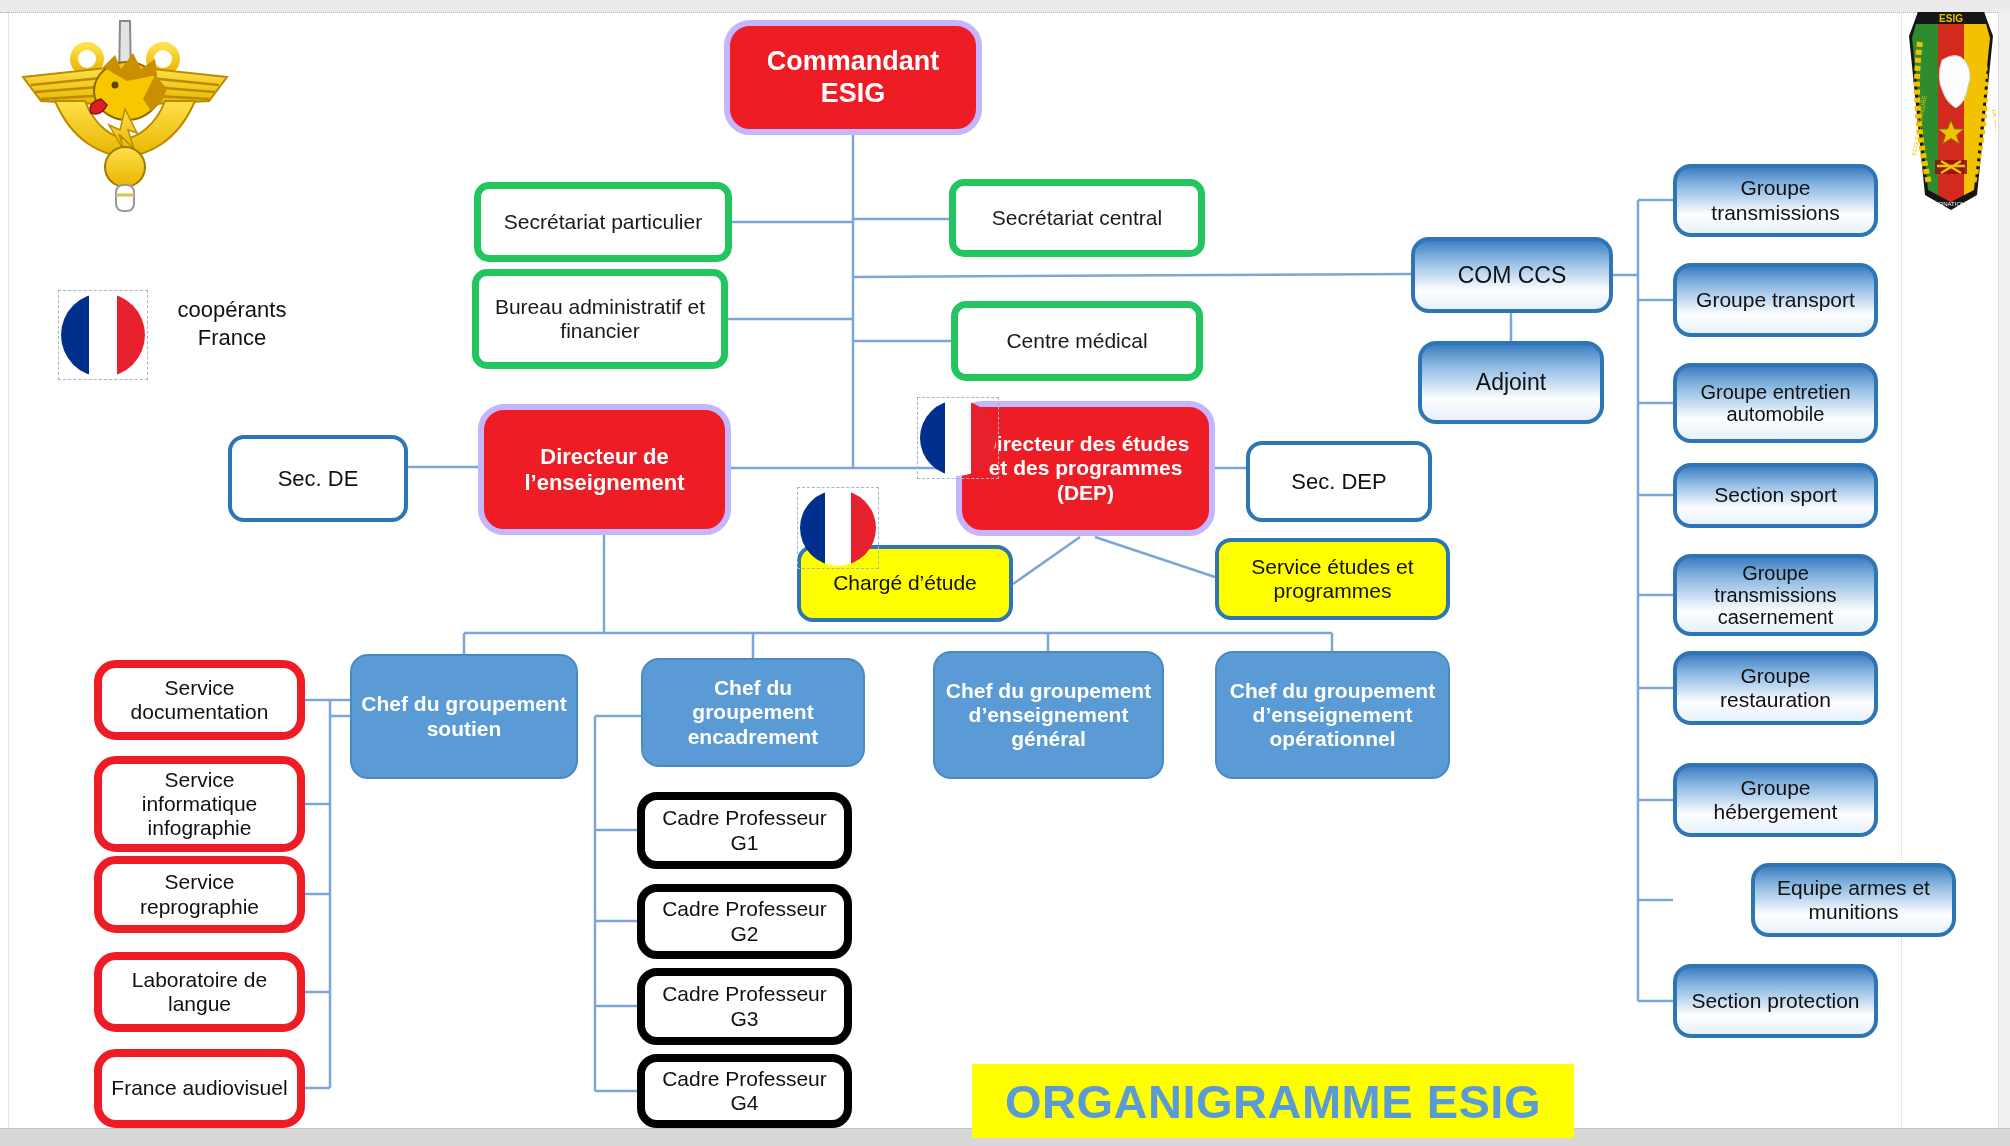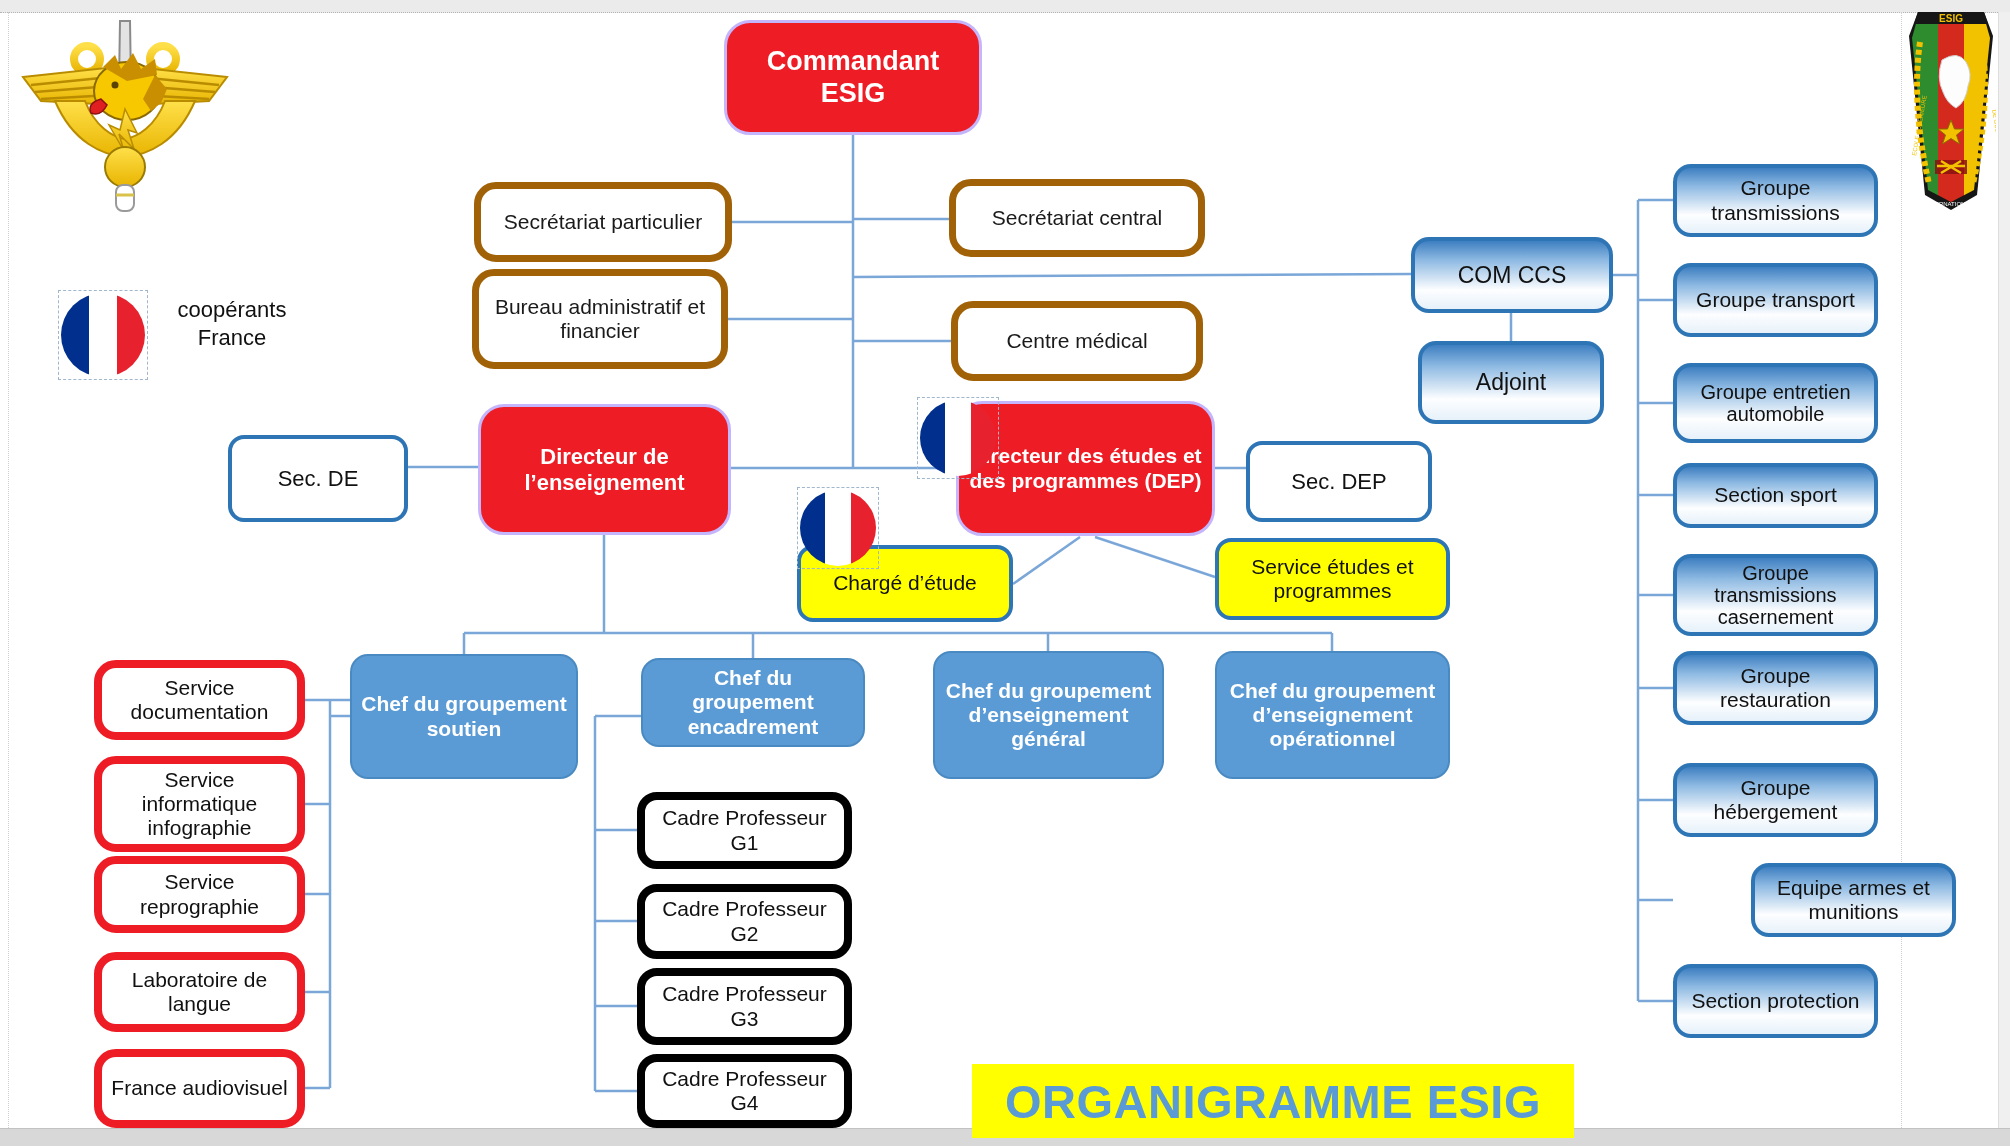--- a/index.html
+++ b/index.html
@@ -10,22 +10,22 @@
   .chrome-bottom{position:absolute;left:0;top:1128px;width:100%;height:18px;background:#d8d8d8;border-top:1px solid #c2c2c2;}
   .chrome-right{position:absolute;left:1998px;top:12px;width:12px;height:1116px;background:#f0f0f0;border-left:1px solid #ddd;}
   .slide-edge-l{position:absolute;left:8px;top:12px;width:0;height:1116px;border-left:1px dotted #cfcfcf;}
   .slide-edge-r{position:absolute;left:1901px;top:12px;width:0;height:1116px;border-left:1px dotted #cfcfcf;}
   
   svg.wires{position:absolute;left:0;top:0;z-index:1;}
   
   .box{position:absolute;z-index:2;display:flex;align-items:center;justify-content:center;text-align:center;
        box-sizing:border-box;line-height:1.15;padding:4px 8px;background:#fff;}
   .box span{display:block;}
-  .yb{border:7px solid #a16207;border-radius:22px;font-size:21px;color:#1a1a1a;text-align:center;}
-  .redg{background:#ee1c25;border:3px solid #c4b5fd;border-radius:26px;color:#fff;font-weight:bold;}
+  .yb{border:7px solid #22c55e;border-radius:15px;font-size:21px;color:#1a1a1a;text-align:center;}
+  .redg{background:#ee1c25;border:6px solid #c4b5fd;border-radius:26px;color:#fff;font-weight:bold;}
   .grad{background:linear-gradient(180deg,#3e7fc1 0%,#8db9e2 28%,#fdfeff 72%,#e6f1fa 100%);
         border:4px solid #2e75b6;border-radius:18px;font-size:21px;color:#111;}
   .chef{background:#5b9bd5;border:2px solid #4a8ac2;border-radius:18px;color:#fff;font-weight:bold;font-size:21px;}
   .rsvc{border:8px solid #ee1c25;border-radius:22px;font-size:21px;color:#111;}
   .cadre{border:8px solid #000;border-radius:20px;font-size:21px;color:#111;}
   .secb{border:4px solid #2e75b6;border-radius:16px;font-size:22px;color:#111;margin-top:12px;}
   .yfill{background:#ffff00;border:4px solid #2e75b6;border-radius:16px;font-size:21px;color:#111;}
   .banner{position:absolute;z-index:3;background:#ffff00;color:#5b9bd5;font-weight:900;font-size:47px;
           letter-spacing:.5px;display:flex;align-items:center;justify-content:center;font-family:"Liberation Sans",sans-serif;}
   
@@ -201,21 +201,21 @@
   <div class="box yfill" style="left:797px;top:545px;width:216px;height:77px">
     <span>Chargé d’étude</span>
   </div>
   <div class="box yfill" style="left:1215px;top:538px;width:235px;height:82px">
     <span>Service études et programmes</span>
   </div>
 
   <div class="box chef" style="left:350px;top:654px;width:228px;height:125px">
     <span>Chef du groupement soutien</span>
   </div>
-  <div class="box chef" style="left:641px;top:658px;width:224px;height:89px">
+  <div class="box chef" style="left:641px;top:658px;width:224px;height:109px">
     <span>Chef du groupement encadrement</span>
   </div>
   <div class="box chef" style="left:933px;top:651px;width:231px;height:128px">
     <span>Chef du groupement d’enseignement général</span>
   </div>
   <div class="box chef" style="left:1215px;top:651px;width:235px;height:128px">
     <span>Chef du groupement d’enseignement opérationnel</span>
   </div>
 
   <div class="box rsvc" style="left:94px;top:660px;width:211px;height:80px">

